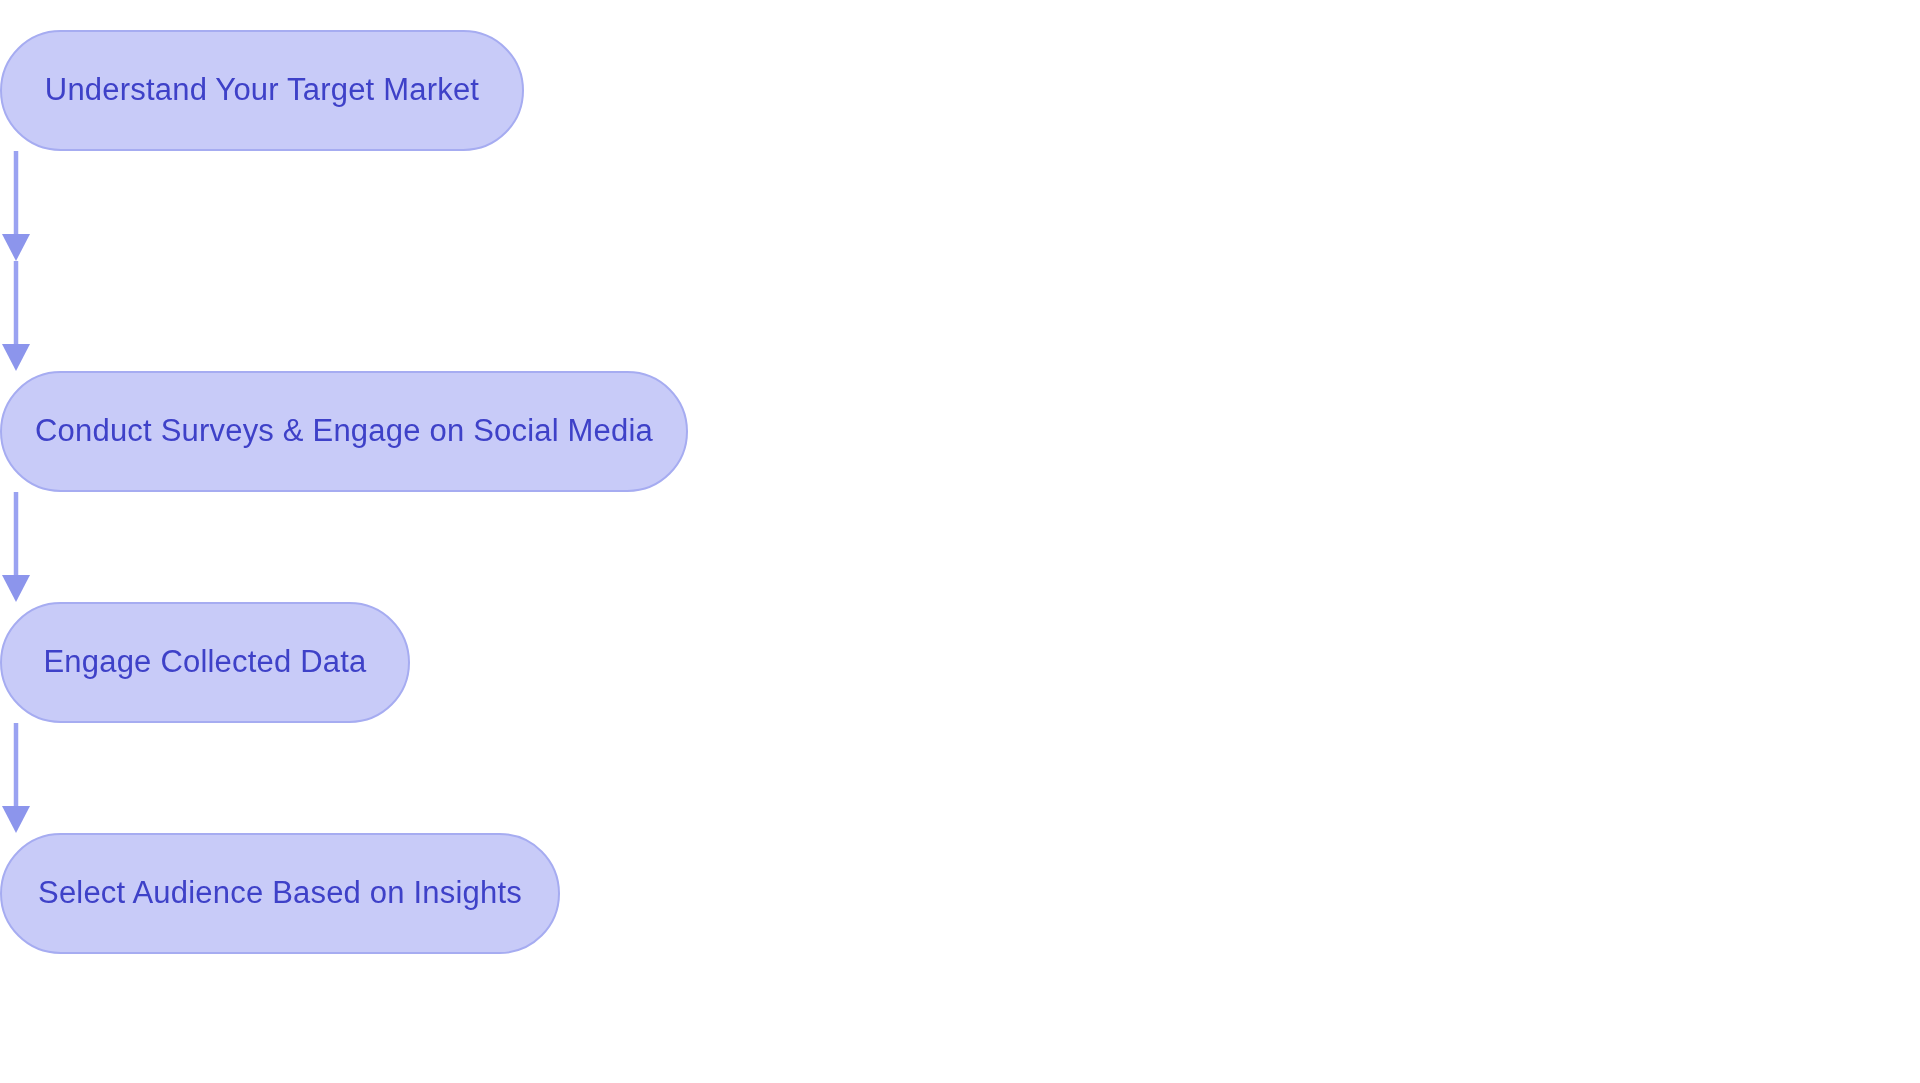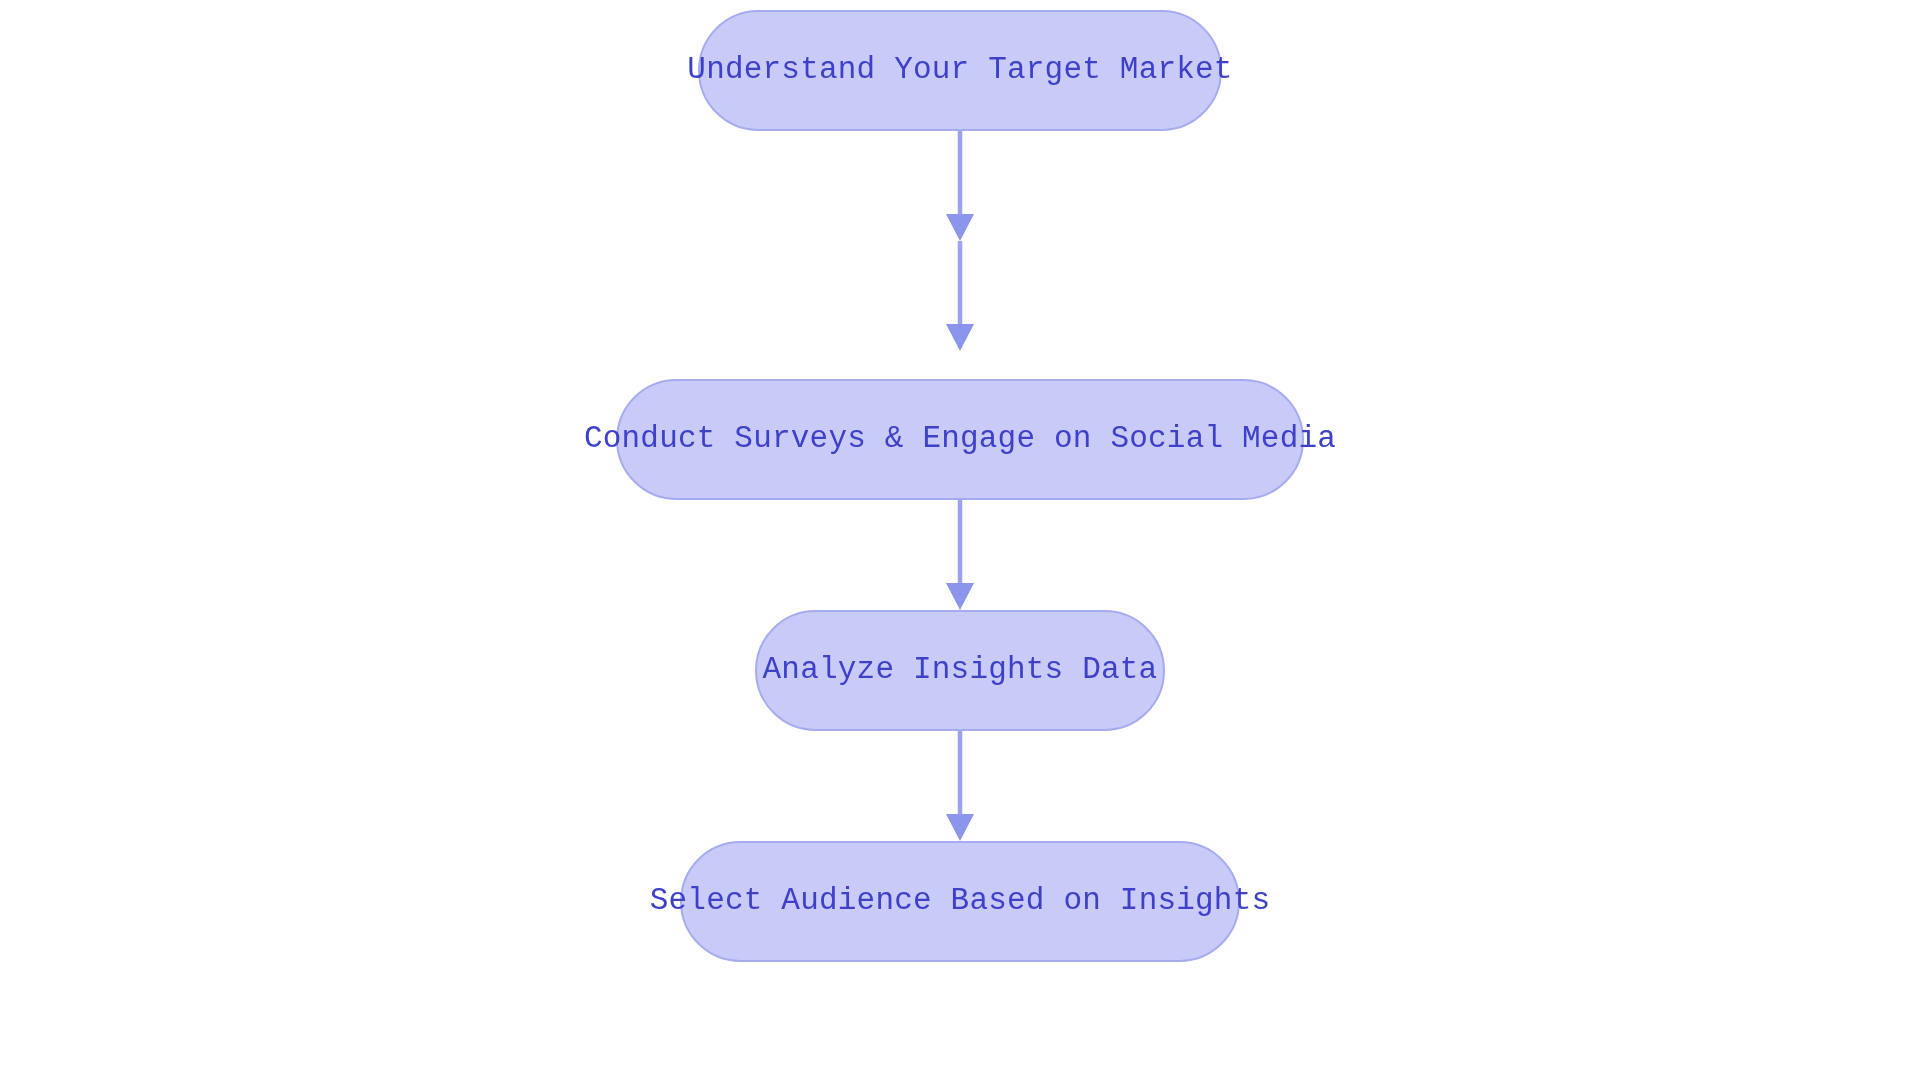--- a/index.html
+++ b/index.html
@@ -16,42 +16,41 @@
     padding: 0;
     background: var(--page-background);
   }
   .canvas {
     position: relative;
     width: 1920px;
     height: 1083px;
     background: var(--page-background);
     display: flex;
     flex-direction: column;
-    align-items: center;
-    padding-top: 10px;
-    font-family: Liberation Mono, monospace;
+    padding-top: 30px;
+    font-family: Liberation Sans, sans-serif;
   }
   .node {
     height: 121px;
     flex: 0 0 121px;
     display: flex;
     align-items: center;
     justify-content: center;
     background: var(--node-fill);
     border: 2px solid var(--node-border);
     border-radius: 60.5px;
     color: var(--node-text);
     font-size: 31px;
     font-weight: 400;
     letter-spacing: 0.2px;
     white-space: nowrap;
   }
   .node-1 { width: 524px; }
   .node-2 { width: 485px; }
-  .node-3 { width: 688px; margin-top: 28px; }
+  .node-3 { width: 688px; }
   .node-4 { width: 410px; }
   .node-5 { width: 560px; }
   .arrow {
     display: block;
     width: 32px;
     height: 110px;
     flex: 0 0 110px;
   }
   .node-label {
     display: inline-block;
@@ -82,21 +81,21 @@
   <div class="node node-3">
     <span class="node-label">Conduct Surveys &amp; Engage on Social Media</span>
   </div>
 
   <svg class="arrow" viewBox="0 0 32 110" xmlns="http://www.w3.org/2000/svg" aria-hidden="true">
     <line x1="16" y1="0" x2="16" y2="86" stroke="var(--arrow-line)" stroke-width="4.5"></line>
     <polygon points="2,83 30,83 16,110" fill="var(--arrowhead)"></polygon>
   </svg>
 
   <div class="node node-4">
-    <span class="node-label">Analyze Insights Data</span>
+    <span class="node-label">Engage Collected Data</span>
   </div>
 
   <svg class="arrow" viewBox="0 0 32 110" xmlns="http://www.w3.org/2000/svg" aria-hidden="true">
     <line x1="16" y1="0" x2="16" y2="86" stroke="var(--arrow-line)" stroke-width="4.5"></line>
     <polygon points="2,83 30,83 16,110" fill="var(--arrowhead)"></polygon>
   </svg>
 
   <div class="node node-5">
     <span class="node-label">Select Audience Based on Insights</span>
   </div>

